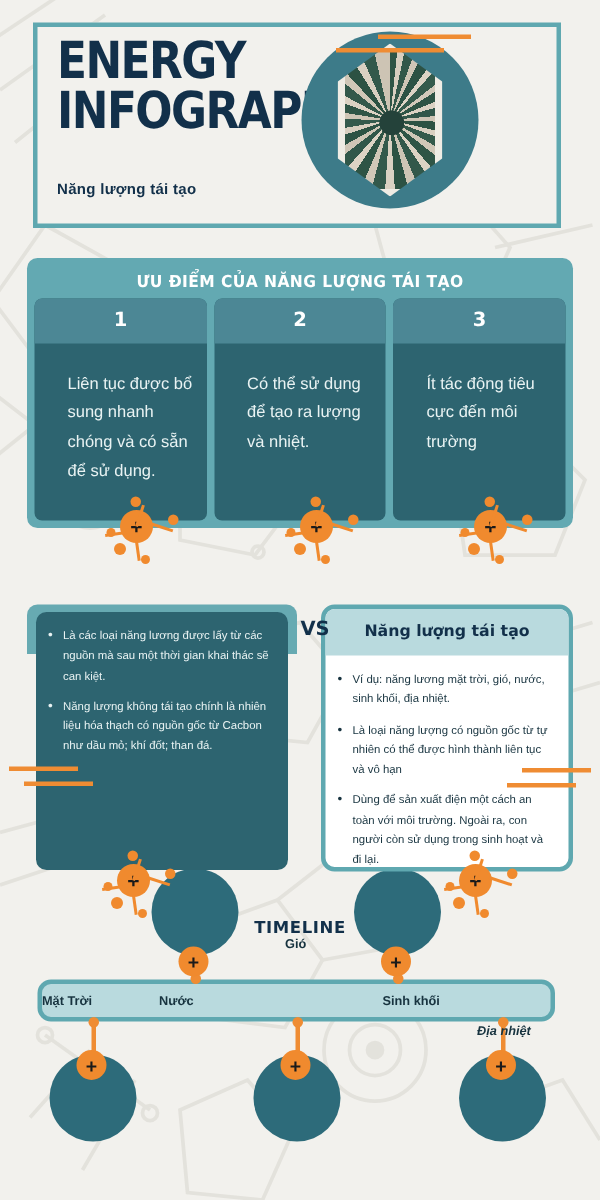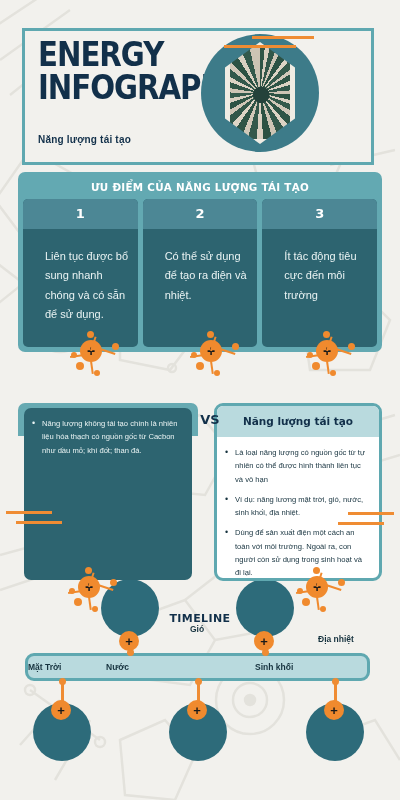--- a/index.html
+++ b/index.html
@@ -6,21 +6,21 @@
   html,body { width:400px; height:800px; }
   body {
     font-family:"Liberation Sans", sans-serif;
     background:#f2f1ed;
     position:relative;
     overflow:hidden;
   }
   #bg-pattern { position:absolute; inset:0; z-index:0; opacity:.55; }
 
   
-  .header-wrap { position:absolute; left:0; top:16px; width:324px; height:160px; z-index:3; }
+  .header-wrap { position:absolute; left:0; top:3px; width:324px; height:160px; z-index:3; }
   .header-frame {
     position:absolute; left:22px; top:12px; width:352px; height:137px;
     border:3px solid #5fa8b0; background:#f2f1ed;
   }
   .title {
     position:absolute; left:38px; top:22px; width:250px;
     font-family:"DejaVu Sans", sans-serif;
     font-weight:bold; font-size:34px; line-height:.98;
     letter-spacing:-1.2px; color:#12304a;
     transform:scaleX(.86); transform-origin:left center;
@@ -197,21 +197,21 @@
 
 <div class="adv-panel">
   <div class="adv-title">ƯU ĐIỂM CỦA NĂNG LƯỢNG TÁI TẠO</div>
   <div class="adv-cols">
     <div class="adv-card">
       <div class="adv-num">1</div>
       <div class="adv-body">Liên tục được bổ sung nhanh chóng và có sẵn để sử dụng.</div>
     </div>
     <div class="adv-card">
       <div class="adv-num">2</div>
-      <div class="adv-body">Có thể sử dụng để tạo ra điện và nhiệt.</div>
+      <div class="adv-body">Có thể sử dụng để tạo ra lượng và nhiệt.</div>
     </div>
     <div class="adv-card">
       <div class="adv-num">3</div>
       <div class="adv-body">Ít tác động tiêu cực đến môi trường</div>
     </div>
   </div>
 </div>
 
 <div class="mol" style="left: 72px; top: 332px; width: 48px; height: 46px;">
     <div class="core" style="left:8px;top:8px;width:22px;height:22px;font-size:14px;">+</div>
@@ -246,31 +246,32 @@
     <div class="nub" style="left:15px;top:-1px;width:7px;height:7px;"></div>
     <div class="nub" style="left:40px;top:11px;width:7px;height:7px;"></div>
     <div class="nub" style="left:-1px;top:20px;width:6px;height:6px;"></div>
     <div class="nub" style="left:4px;top:30px;width:8px;height:8px;"></div>
     <div class="nub" style="left:22px;top:38px;width:6px;height:6px;"></div>
   </div>
 
 <div class="vs-left-head"></div>
 <div class="vs-left-card">
   <ul class="bullets">
+    <li>Là các loại năng lương được lấy từ các nguồn mà sau một thời gian khai thác sẽ can kiệt.</li>
     <li>Năng lượng không tái tạo chính là nhiên liệu hóa thạch có nguồn gốc từ Cacbon như dầu mỏ; khí đốt; than đá.</li>
   </ul>
 </div>
 
 <div class="vs-word">VS</div>
 
 <div class="vs-right-card">
   <div class="vs-right-head">Năng lượng tái tạo</div>
   <ul class="bullets">
+    <li>Ví dụ: năng lương mặt trời, gió, nước, sinh khối, địa nhiệt.</li>
     <li>Là loại năng lượng có nguồn gốc từ tự nhiên có thể được hình thành liên tục và vô hạn</li>
-    <li>Ví dụ: năng lương mặt trời, gió, nước, sinh khối, địa nhiệt.</li>
     <li>Dùng để sản xuất điện một cách an toàn với môi trường. Ngoài ra, con người còn sử dụng trong sinh hoạt và đi lại.</li>
   </ul>
 </div>
 
 <div class="hd-dash" style="left:6px; top:511px; width:46px; z-index:6;"></div>
 <div class="hd-dash" style="left:16px; top:521px; width:46px; z-index:6;"></div>
 <div class="hd-dash" style="right:6px; top:512px; width:46px; z-index:6;"></div>
 <div class="hd-dash" style="right:16px; top:522px; width:46px; z-index:6;"></div>
 
 <div class="mol" style="left: 70px; top: 568px; width: 48px; height: 46px;">
@@ -323,20 +324,20 @@
     <div class="mol" style="left: 179px; top: 692px; width: 48px; height: 46px;">
       <div class="core" style="left:8px;top:8px;width:20px;height:20px;font-size:13px;">+</div>
     </div>
     <div class="tl-item" style="left: 255px; top: 656px; position: absolute; z-index: 6;">Sinh khối</div>
     <div class="tl-circle" style="left: 236px; top: 579px; height: 58px; width: 58px;"></div>
     <div class="tl-stem" style="left: 263.5px; top: 633px; height: 22px;"></div>
     <div class="tl-dot" style="left: 261.5px; top: 649px;"></div>
     <div class="mol" style="left: 246px; top: 623px; width: 48px; height: 46px;">
       <div class="core" style="left:8px;top:8px;width:20px;height:20px;font-size:13px;">+</div>
     </div>
-    <div class="tl-item" style="left: 318px; top: 628px; position: absolute; z-index: 6;">Địa nhiệt</div>
+    <div class="tl-item" style="left: 318px; top: 676px; position: absolute; z-index: 6; font-style: italic;">Địa nhiệt</div>
     <div class="tl-circle" style="left: 306px; top: 703px; height: 58px; width: 58px;"></div>
     <div class="tl-stem" style="left: 333.5px; top: 679px; height: 30px;"></div>
     <div class="tl-dot" style="left: 331.5px; top: 678px;"></div>
     <div class="mol" style="left: 316px; top: 692px; width: 48px; height: 46px;">
       <div class="core" style="left:8px;top:8px;width:20px;height:20px;font-size:13px;">+</div>
     </div>
   </div>
 
 </body></html>

